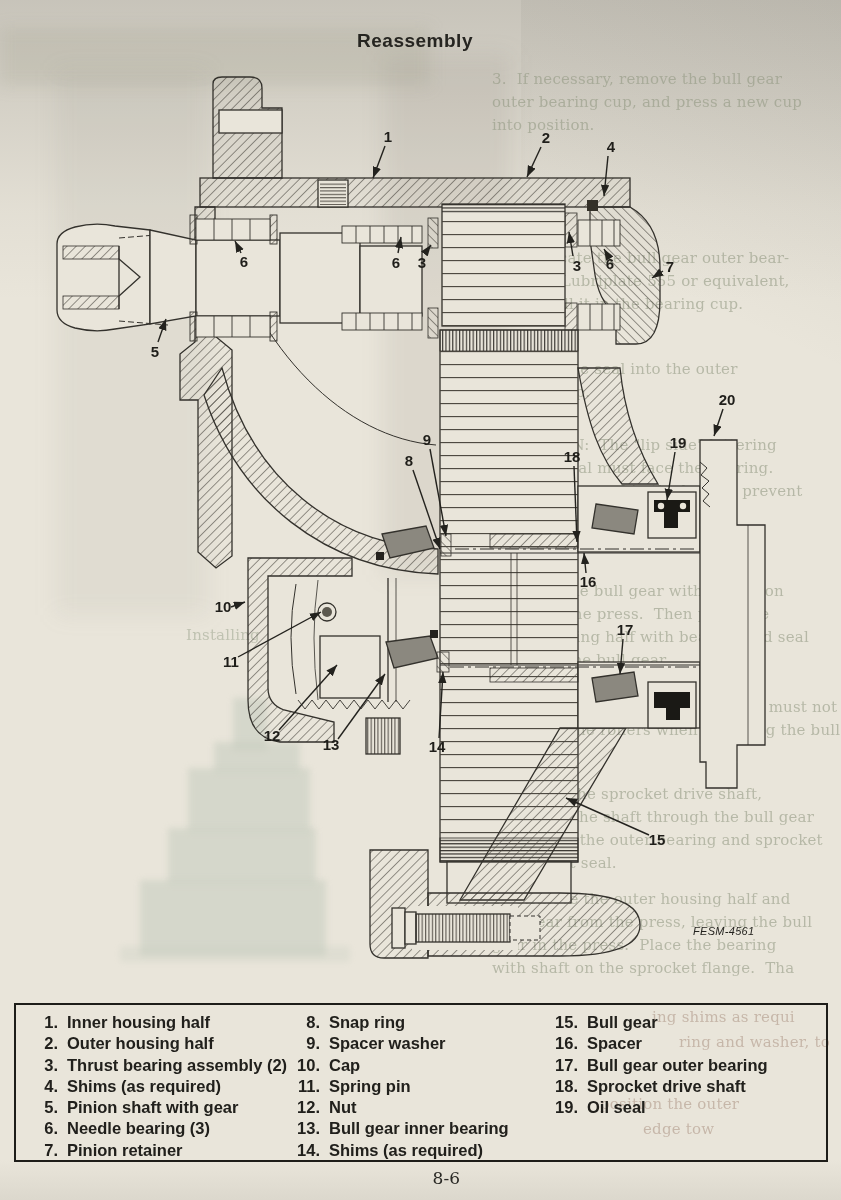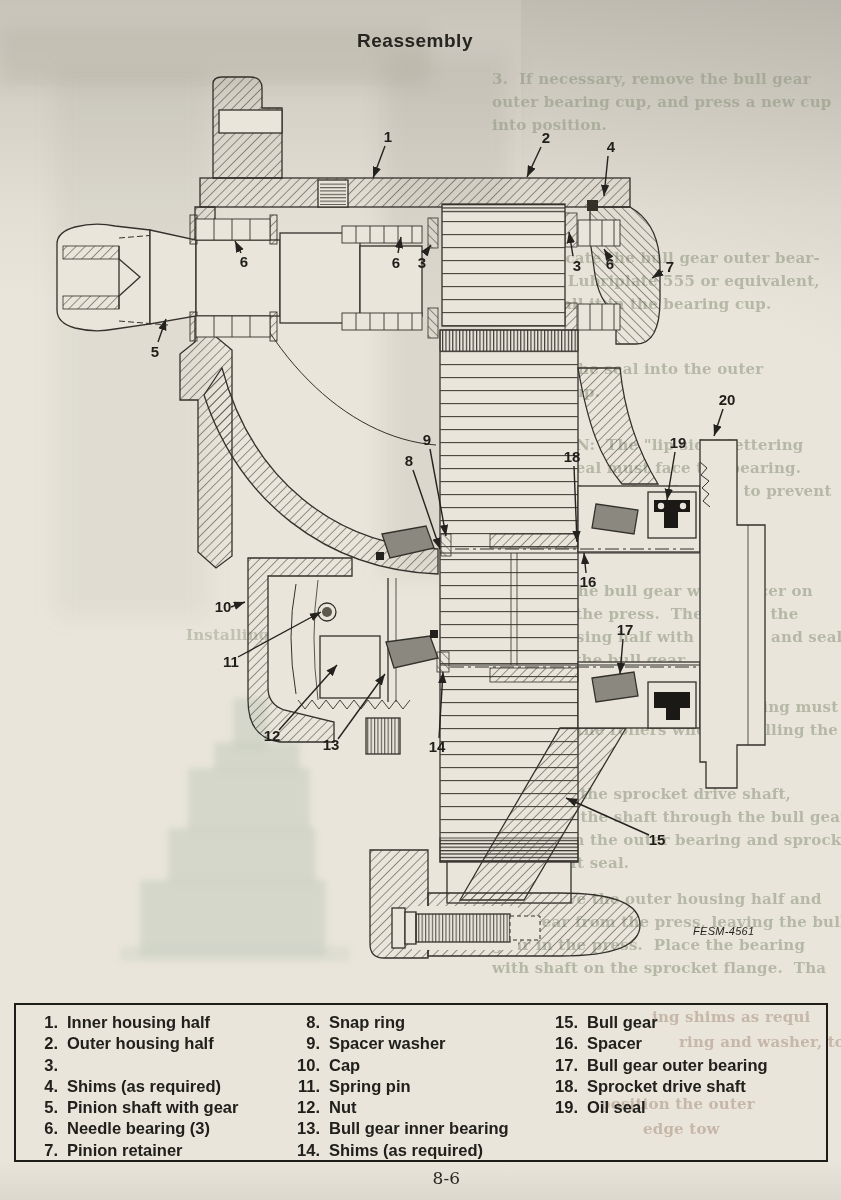--- a/index.html
+++ b/index.html
@@ -13,21 +13,21 @@
     background:linear-gradient(205deg,rgba(118,115,106,.16),rgba(118,115,106,0) 65%);}
   .sh-band{left:383px;top:55px;width:128px;height:520px;background:rgba(104,101,93,.10);filter:blur(11px);}
   .sh-green{left:0;top:28px;width:430px;height:58px;background:rgba(146,146,116,.16);filter:blur(8px);}
   .sh-leftcol{left:56px;top:70px;width:152px;height:545px;background:rgba(133,128,117,.09);filter:blur(11px);}
   .sh-bottom{left:0;top:1160px;width:841px;height:40px;background:linear-gradient(0deg,rgba(180,176,165,.25),rgba(180,176,165,0));}
   .blob{background:#c6ccbf;opacity:.55;filter:blur(3px);}
   
   .title{left:275px;top:30px;width:280px;text-align:center;font-size:19px;font-weight:bold;
          letter-spacing:.5px;color:#262521;}
   
-  .ghost{font-family:"DejaVu Serif",serif;font-weight:bold;font-size:15px;line-height:23px;
+  .ghost{font-family:"DejaVu Serif",serif;font-weight:normal;font-size:15px;line-height:23px;
          color:#8e957e;opacity:.55;white-space:pre;letter-spacing:.2px;filter:blur(.4px);}
   .ghost.brown{color:#a58a7a;opacity:.5;}
   .ghost.gray{color:#97a089;opacity:.5;}
   
   .legend-box{left:14px;top:1003px;width:810px;height:155px;border:2px solid #1e1d19;}
   .lcol{position:absolute;top:7px;}
   .lrow{display:flex;font-size:16.5px;font-weight:bold;color:#21201c;line-height:21.3px;}
   .lnum{width:32px;text-align:right;margin-right:9px;flex:none;}
   .ltxt{white-space:nowrap;}
   
@@ -339,20 +339,21 @@
       <div class="lrow">
           <span class="lnum">1.</span>
           <span class="ltxt">Inner housing half</span>
         </div>
       <div class="lrow">
           <span class="lnum">2.</span>
           <span class="ltxt">Outer housing half</span>
         </div>
       <div class="lrow">
           <span class="lnum">3.</span>
+          <span class="ltxt">Thrust bearing assembly (2)</span>
         </div>
       <div class="lrow">
           <span class="lnum">4.</span>
           <span class="ltxt">Shims (as required)</span>
         </div>
       <div class="lrow">
           <span class="lnum">5.</span>
           <span class="ltxt">Pinion shaft with gear</span>
         </div>
       <div class="lrow">

